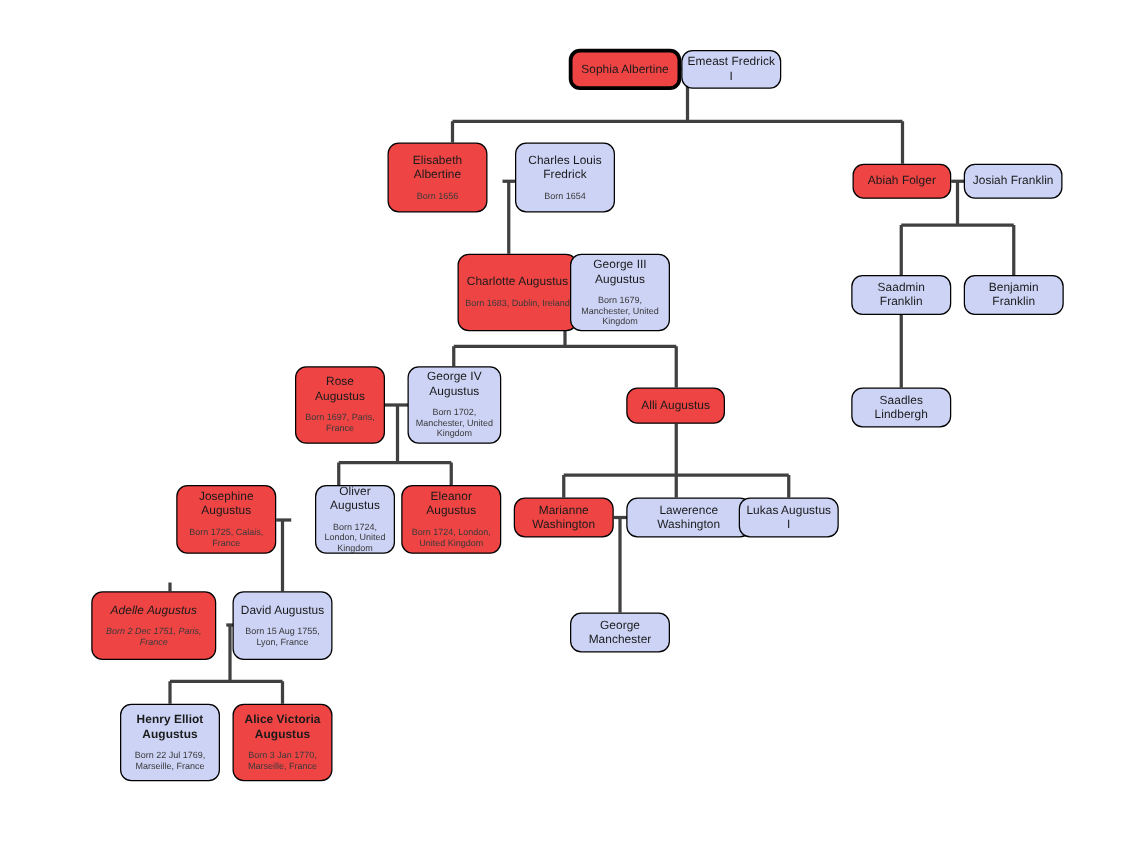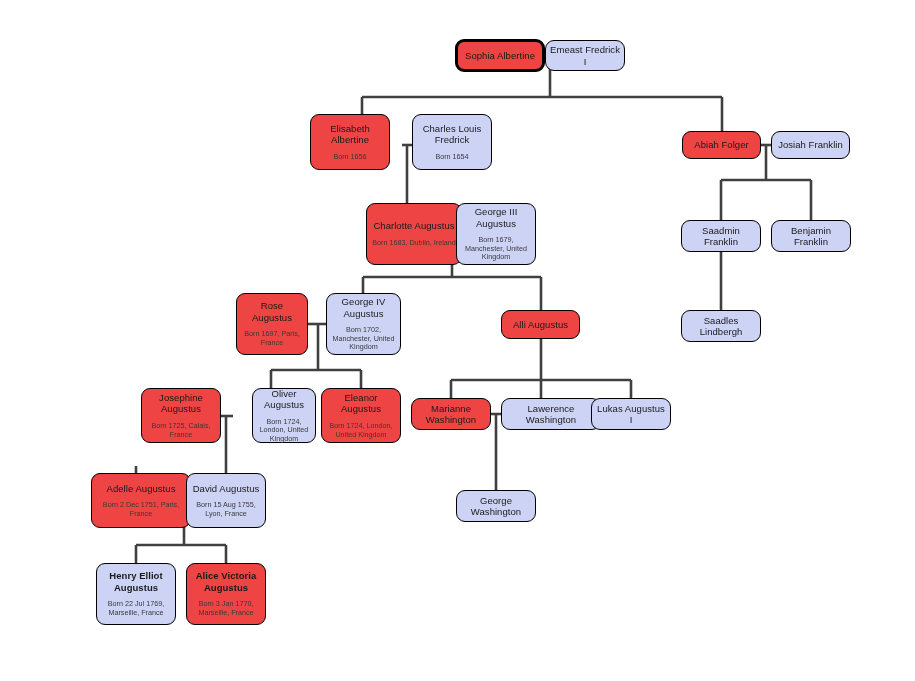--- a/index.html
+++ b/index.html
@@ -172,30 +172,30 @@
     </div>
     <div class="node female compact" style="left: 411px; top: 398px; width: 80px; height: 32px;">
       <div class="nm">Marianne Washington</div>
     </div>
     <div class="node male compact" style="left: 501px; top: 398px; width: 100px; height: 32px;">
       <div class="nm">Lawerence Washington</div>
     </div>
     <div class="node male compact" style="left: 591px; top: 398px; width: 80px; height: 32px;">
       <div class="nm">Lukas Augustus I</div>
     </div>
-    <div class="node female" style="left: 91px; top: 473px; width: 100px; height: 55px;">
+    <div class="node female" style="left: 73px; top: 473px; width: 100px; height: 55px; font-style: italic;">
       <div class="nm">Adelle Augustus</div>
       <div class="bd">Born 2 Dec 1751, Paris, France</div>
     </div>
     <div class="node male" style="left: 186px; top: 473px; width: 80px; height: 55px;">
       <div class="nm">David Augustus</div>
       <div class="bd">Born 15 Aug 1755, Lyon, France</div>
     </div>
     <div class="node male compact" style="left: 456px; top: 490px; width: 80px; height: 32px;">
-      <div class="nm">George Washington</div>
+      <div class="nm">George Manchester</div>
     </div>
     <div class="node male" style="left: 96px; top: 563px; width: 80px; height: 62px;">
       <div class="nm bold">Henry Elliot Augustus</div>
       <div class="bd">Born 22 Jul 1769, Marseille, France</div>
     </div>
     <div class="node female" style="left: 186px; top: 563px; width: 80px; height: 62px;">
       <div class="nm bold">Alice Victoria Augustus</div>
       <div class="bd">Born 3 Jan 1770, Marseille, France</div>
     </div>
   </div>

